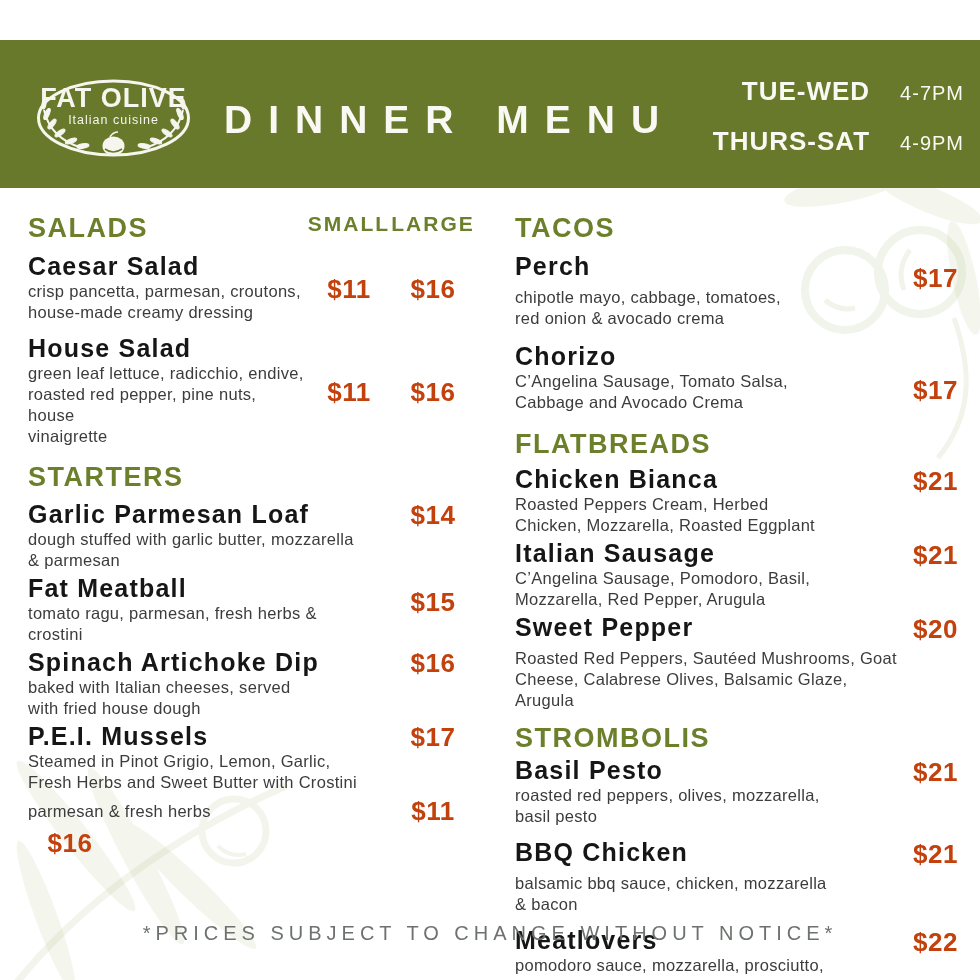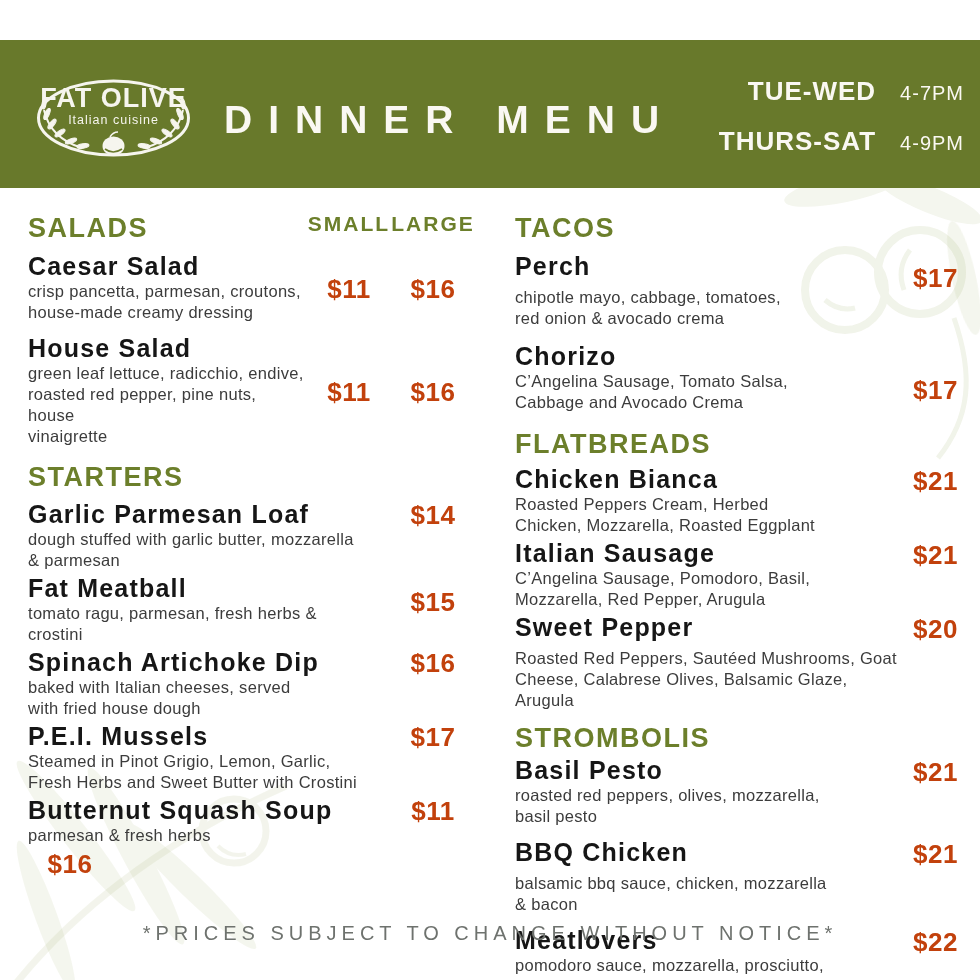--- a/index.html
+++ b/index.html
@@ -19,21 +19,21 @@
   }
   .logo{position:absolute;left:26px;top:26px;width:175px;height:100px;}
   .lg-name{font-family:"Liberation Sans",sans-serif;font-weight:bold;font-size:27px;fill:#f6f5ee;letter-spacing:1px;}
   .lg-tag{font-family:"Liberation Sans",sans-serif;font-size:12.5px;fill:#f6f5ee;letter-spacing:1px;}
   .menu-title{
     position:absolute;left:224px;top:58px;
     color:#faf8f2;font-size:39px;font-weight:bold;letter-spacing:16px;line-height:44px;
     white-space:nowrap;
   }
   .hours{position:absolute;right:16px;top:36px;color:#faf8f2;}
-  .hours-row{display:flex;align-items:baseline;justify-content:flex-end;gap:24px;height:30px;}
+  .hours-row{display:flex;align-items:baseline;justify-content:flex-end;gap:30px;height:30px;}
   .hours-row + .hours-row{margin-top:20px;}
   .hours .days{font-weight:bold;font-size:26px;letter-spacing:1px;}
   .hours .time{font-size:20px;letter-spacing:1px;}
 
   
   .wm{position:absolute;pointer-events:none;}
   .wm-tr{right:0;top:150px;width:230px;height:310px;}
   .wm-bl{left:-14px;bottom:-16px;width:390px;height:360px;}
 
   
@@ -223,21 +223,20 @@
         <div class="item-text">
           <div class="iname">P.E.I. Mussels</div>
           <div class="idesc">Steamed in Pinot Grigio, Lemon, Garlic,
 Fresh Herbs and Sweet Butter with Crostini</div>
         </div>
         <div class="price pcell">$17</div>
       </div>
 
       <div class="item">
         <div class="item-text">
-          <div class="iname">Butternut Squash Soup</div>
           <div class="idesc">parmesan &amp; fresh herbs</div>
         </div>
         <div class="price pcell up22">$11</div>
       </div>
 
       <div class="item">
         <div class="price pcell up13">$16</div>
       </div>
     </div>
   </section>

